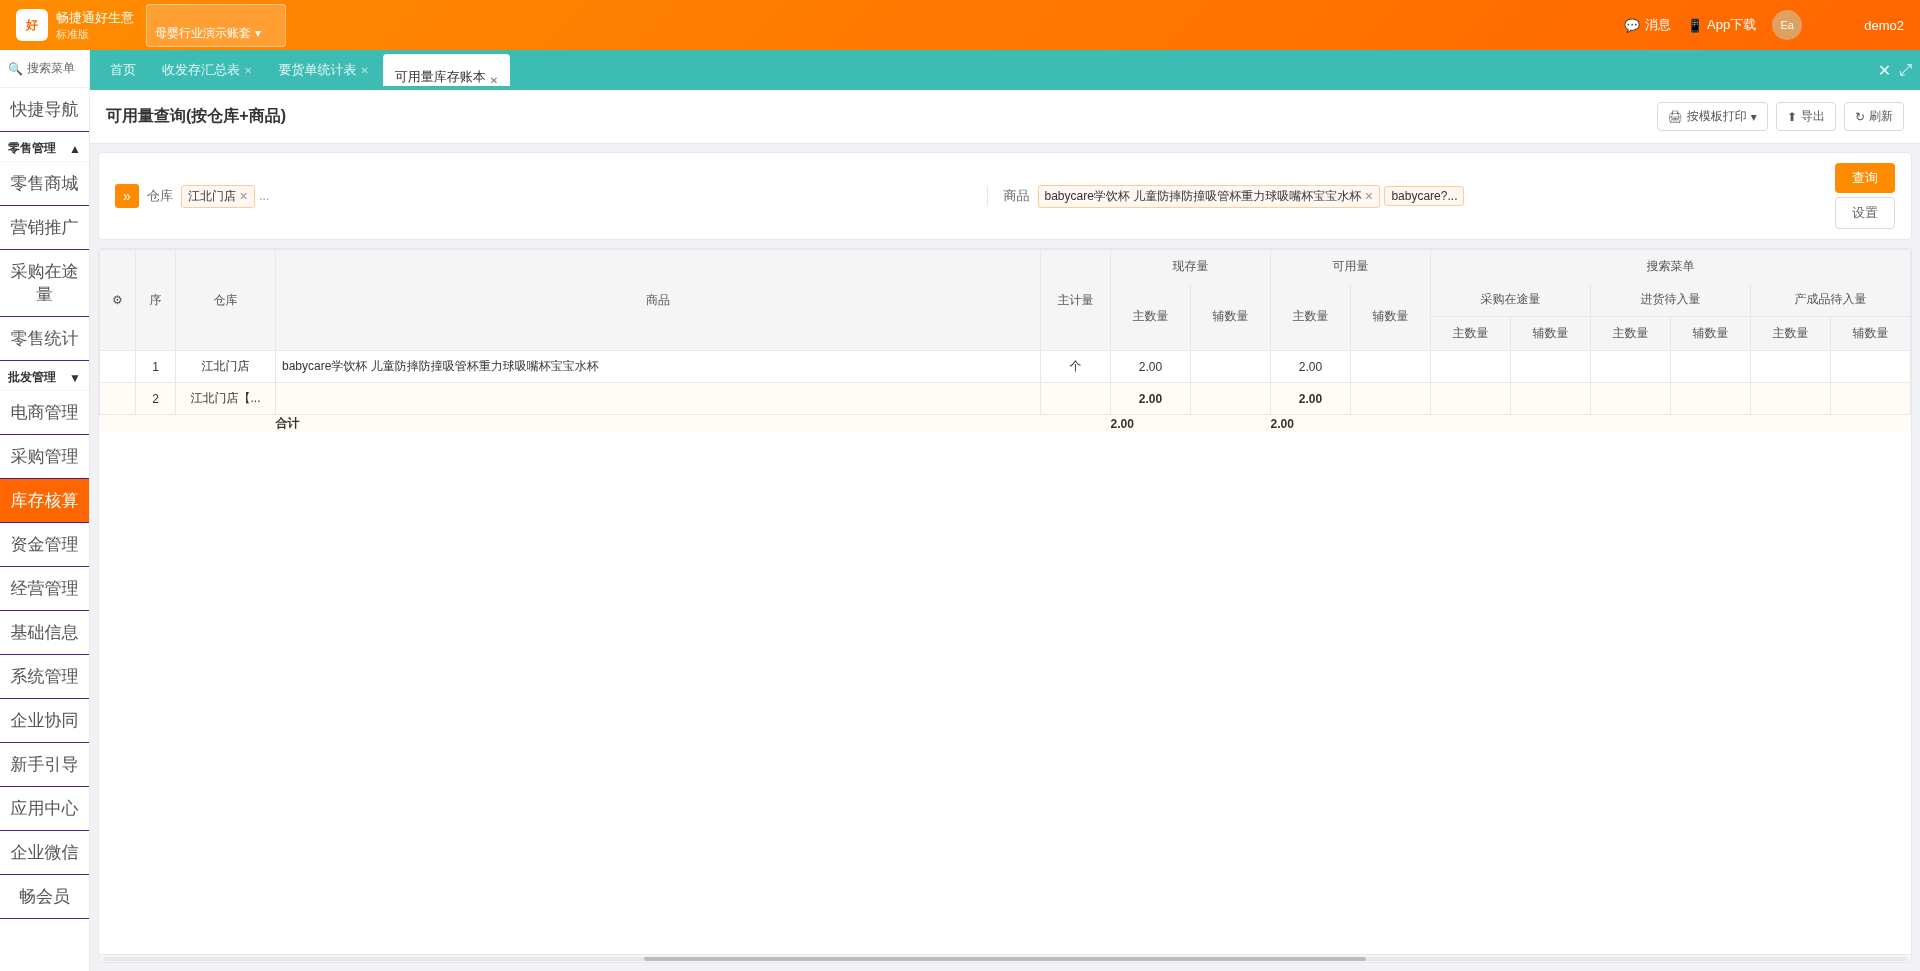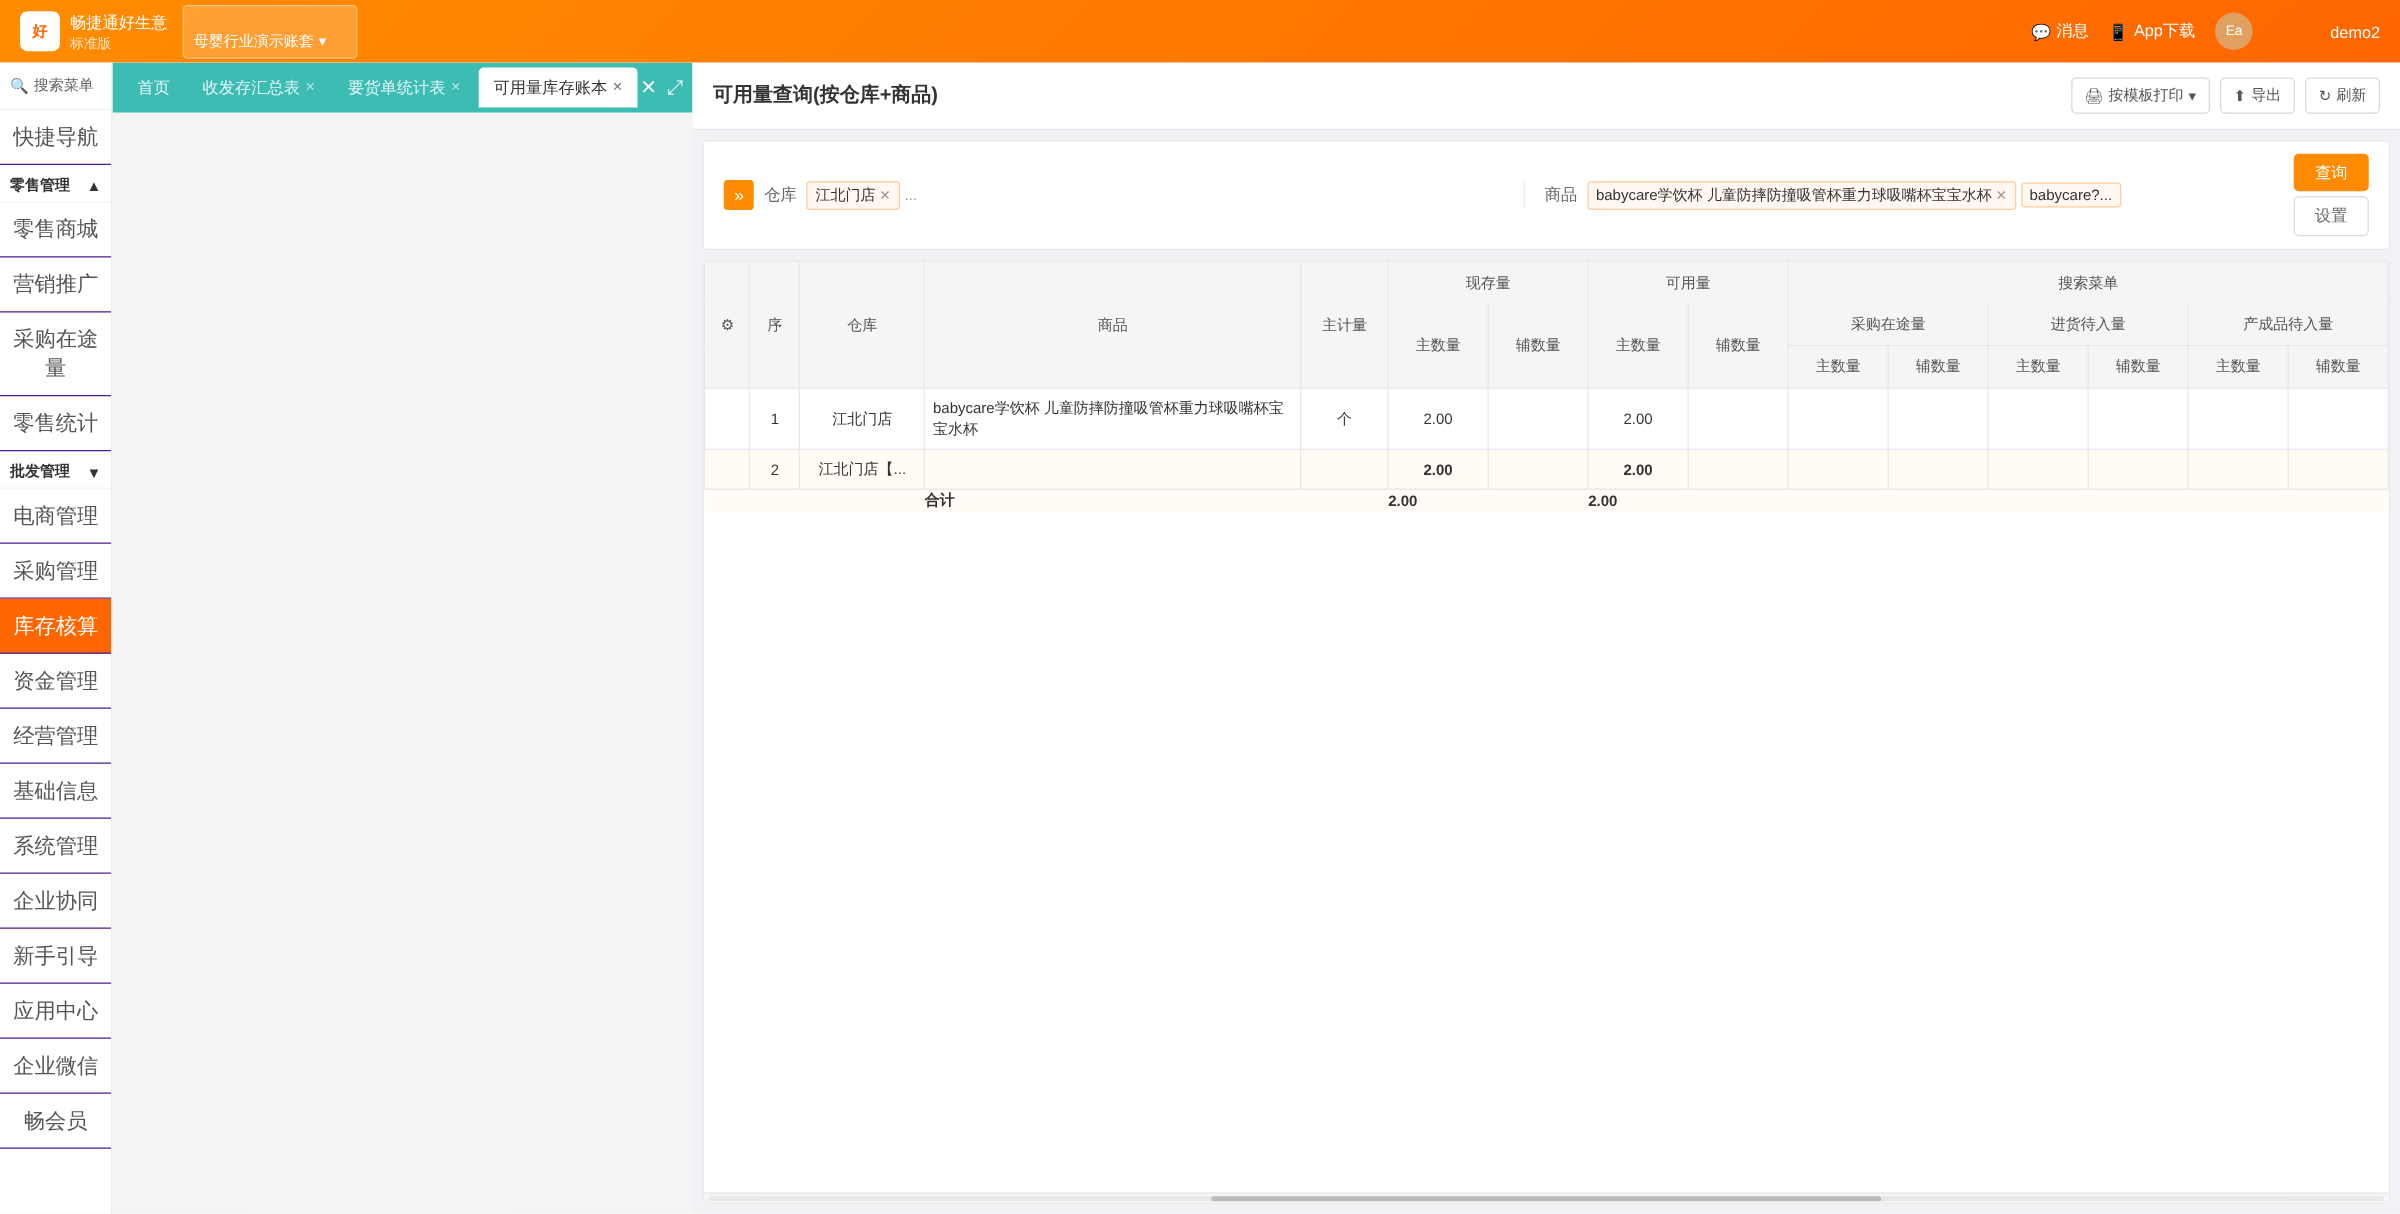--- a/index.html
+++ b/index.html
@@ -65,21 +65,21 @@
     .tab-bar {
       background: #3dbcb4; display: flex; align-items: center;
       padding: 0 8px; height: 40px; flex-shrink: 0; gap: 2px;
     }
     .tab-item {
       display: flex; align-items: center; gap: 4px;
       padding: 0 12px; height: 32px; border-radius: 4px 4px 0 0;
       font-size: 13px; cursor: pointer; color: rgba(255,255,255,0.85);
       background: transparent;
     }
-    .tab-item.active { background: #fff; color: #333; border-radius: 4px 4px 0 0; }
+    .tab-item.active { background: #fff; color: #333; border-radius: 4px 4px 0 0; align-items: flex-end; }
     .tab-close { font-size: 10px; cursor: pointer; opacity: 0.7; }
     .tab-bar-right { margin-left: auto; display: flex; align-items: center; gap: 8px; }
     .tab-bar-btn { color: rgba(255,255,255,0.9); cursor: pointer; font-size: 16px; }
 
     
     .content-area {
       flex: 1; display: flex; flex-direction: column; overflow: hidden; background: #f0f2f5;
     }
     .page-header {
       background: #fff; padding: 12px 16px 0;
@@ -263,21 +263,21 @@
       <span>应用中心</span>
     </div>
     <div class="sidebar-nav-item">
       <span>企业微信</span>
     </div>
     <div class="sidebar-nav-item">
       <span>畅会员</span>
     </div>
   </div>
 
-  <div style="flex:1; display:flex; flex-direction:row; overflow:hidden;">
+  <div style="flex:1; display:flex; flex-direction:column; overflow:hidden;">
 
     <div class="tab-bar">
       <div class="tab-item">
         <span>首页</span>
       </div>
       <div class="tab-item">
         <span>收发存汇总表</span>
         <span class="tab-close">✕</span>
       </div>
       <div class="tab-item">

